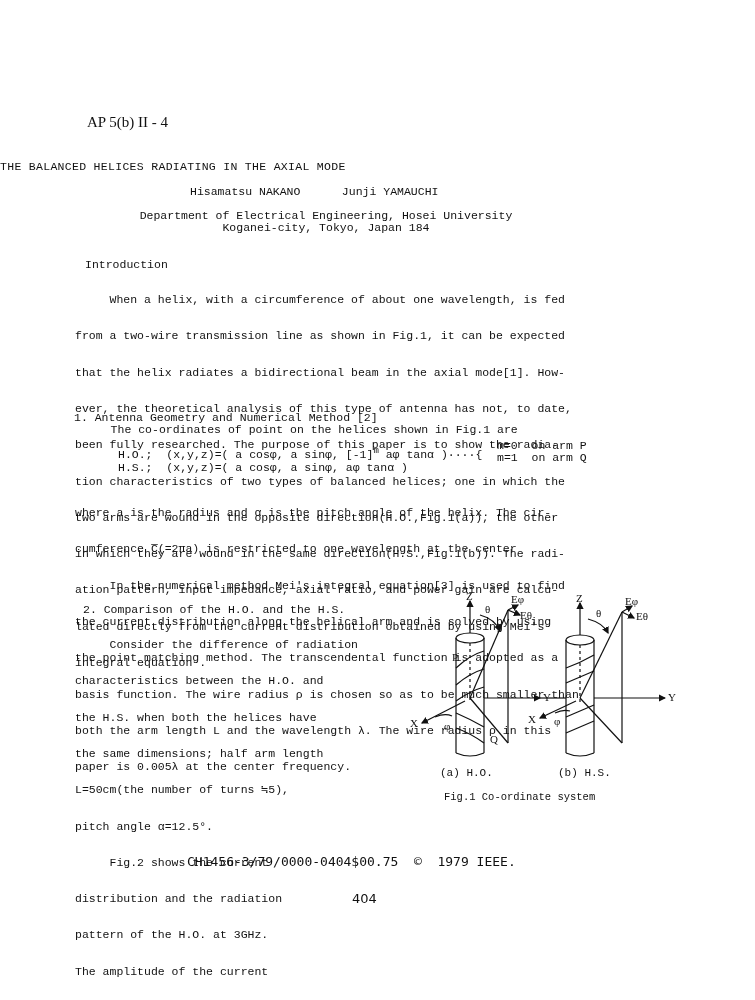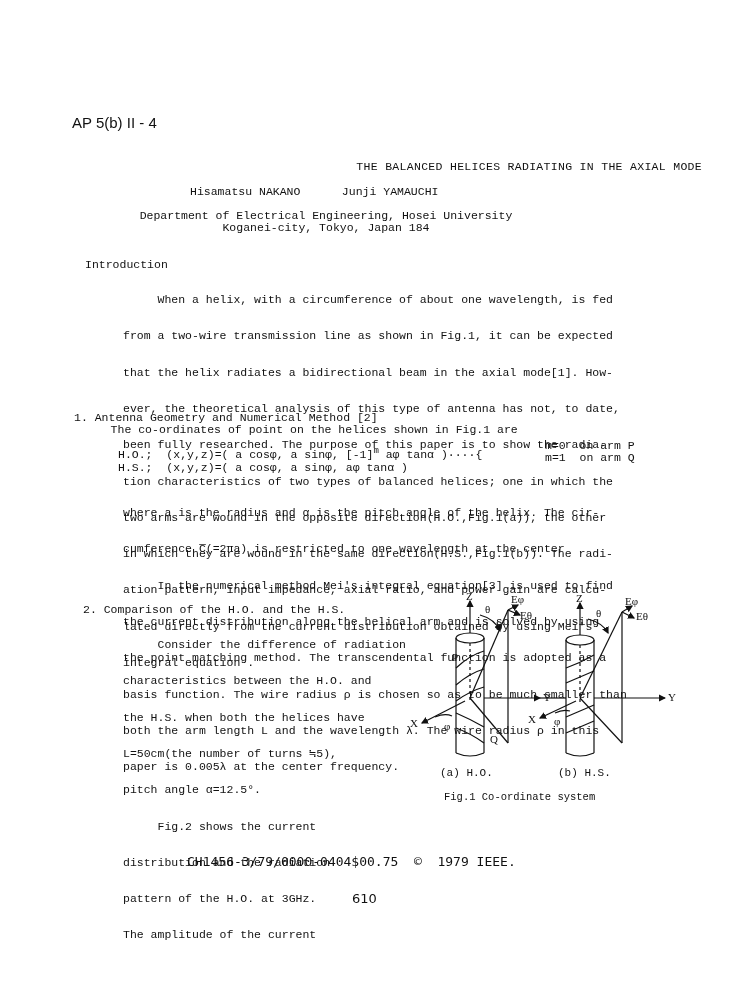--- a/index.html
+++ b/index.html
@@ -1,24 +1,24 @@
 <!DOCTYPE html>
 <html><head>
 <meta charset="utf-8">
 <style>
   html, body { margin: 0; padding: 0; background: #ffffff; }
   body { width: 755px; height: 1000px; position: relative; overflow: hidden; color: #111; }
   .mono { font-family: "Liberation Mono", "DejaVu Sans Mono", monospace; text-align: right; }
   .abs { position: absolute; white-space: pre; }
-  .header-code { left: 72px; top: 114px; font-family: Liberation Sans, sans-serif; font-size: 15px; }
-  .title { left: 0; width: 702px; text-align: right; top: 160px; font-family: "Liberation Mono", monospace; font-size: 11.5px; letter-spacing: 0.3px; }
+  .header-code { left: 87px; top: 114px; font-family: Liberation Serif, serif; font-size: 15px; }
+  .title { left: 0; width: 702px; text-align: left; top: 160px; font-family: "Liberation Mono", monospace; font-size: 11.5px; letter-spacing: 0.3px; }
   .authors { left: 190px; top: 185px; font-family: "Liberation Mono", monospace; font-size: 11.5px; }
   .aff { left: 0; width: 652px; text-align: center; font-family: "Liberation Mono", monospace; font-size: 11.5px; }
   .body-text { font-family: "Liberation Mono", monospace; font-size: 11.5px; line-height: 12.1px; }
-  .line { display: block; white-space: pre; margin-left: 48px; }
+  .line { display: block; white-space: pre; }
   .sec-head { font-family: "Liberation Mono", monospace; font-size: 11.5px; }
   .fig { position: absolute; left: 400px; top: 593px; width: 320px; height: 220px; }
   .footer-code { left: 187px; top: 854px; font-family: "DejaVu Sans Mono", monospace; font-size: 13px; }
   .pagenum { left: 352px; top: 891px; font-family: "DejaVu Sans", sans-serif; font-size: 13px; }
   sup { font-size: 9px; }
 </style>
 </head>
 <body>
 
 <div class="abs header-code">AP 5(b) II - 4</div>
@@ -61,20 +61,21 @@
   <span class="line">basis function. The wire radius ρ is chosen so as to be much smaller than</span>
   <span class="line">both the arm length L and the wavelength λ. The wire radius ρ in this</span>
   <span class="line">paper is 0.005λ at the center frequency.</span>
 </div>
 
 <div class="abs sec-head" style="left:83px; top:603px">2. Comparison of the H.O. and the H.S.</div>
 <div class="abs body-text" style="left:75px; top:615px">
   <span class="line">     Consider the difference of radiation</span>
   <span class="line">characteristics between the H.O. and</span>
   <span class="line">the H.S. when both the helices have</span>
+  <span class="line">the same dimensions; half arm length</span>
   <span class="line">L=50cm(the number of turns ≒5),</span>
   <span class="line">pitch angle α=12.5°.</span>
   <span class="line">     Fig.2 shows the current</span>
   <span class="line">distribution and the radiation</span>
   <span class="line">pattern of the H.O. at 3GHz.</span>
   <span class="line">The amplitude of the current</span>
   
   
   
   
@@ -151,13 +152,13 @@
       <text x="128" y="130">X</text>
       <text x="154" y="132">φ</text>
     </g>
   </svg>
   <div class="abs mono" style="left:40px; top:174px; font-size:11px">(a) H.O.</div>
   <div class="abs mono" style="left:158px; top:174px; font-size:11px">(b) H.S.</div>
   <div class="abs mono" style="left:44px; top:198px; font-size:10.5px">Fig.1 Co-ordinate system</div>
 </div>
 
 <div class="abs footer-code">CH1456-3/79/0000-0404$00.75  ©  1979 IEEE.</div>
-<div class="abs pagenum">610</div>
+<div class="abs pagenum">404</div>
 
 </body></html>

